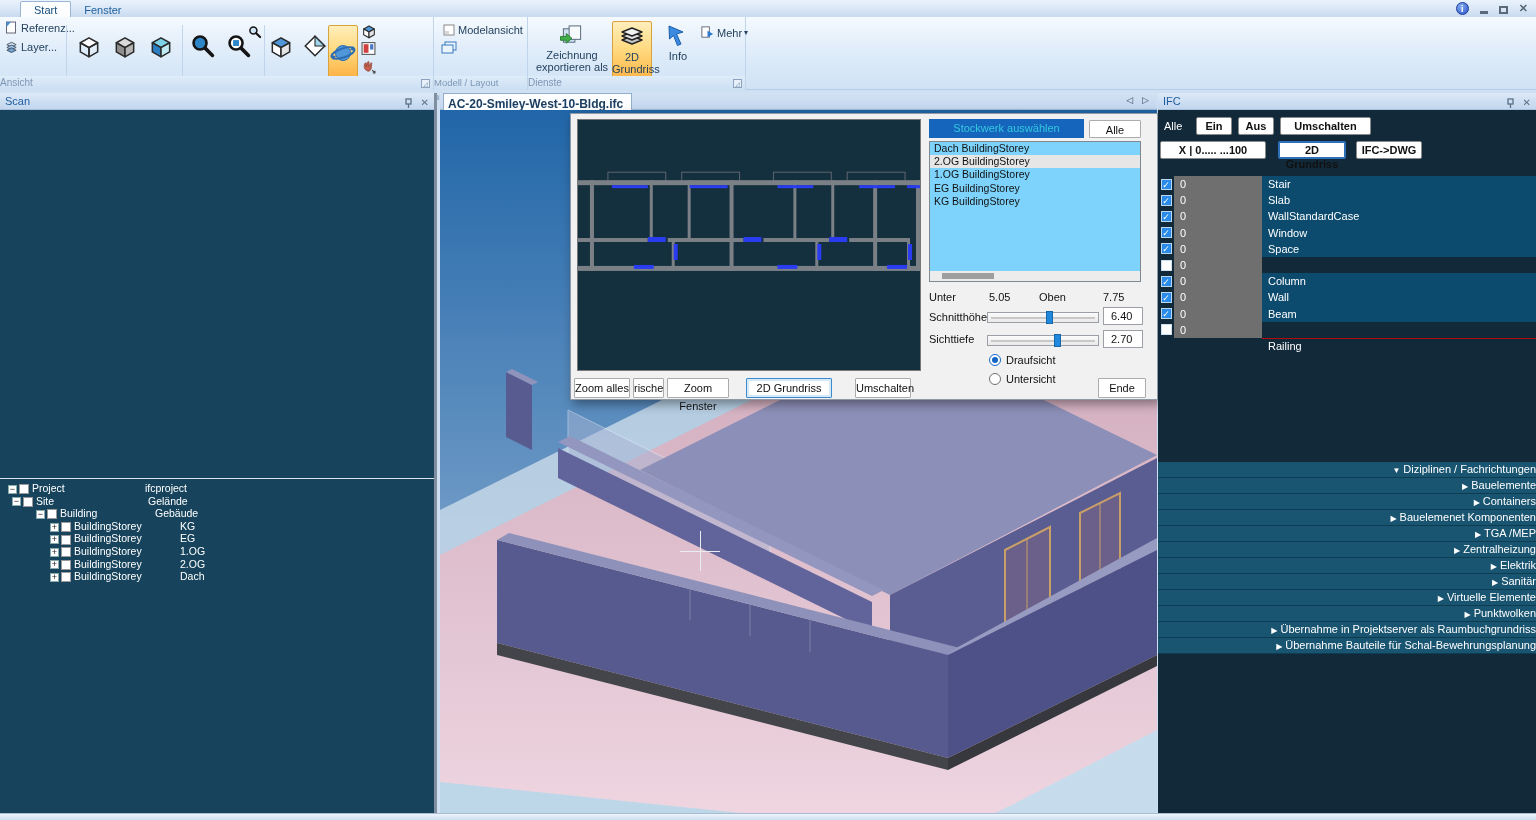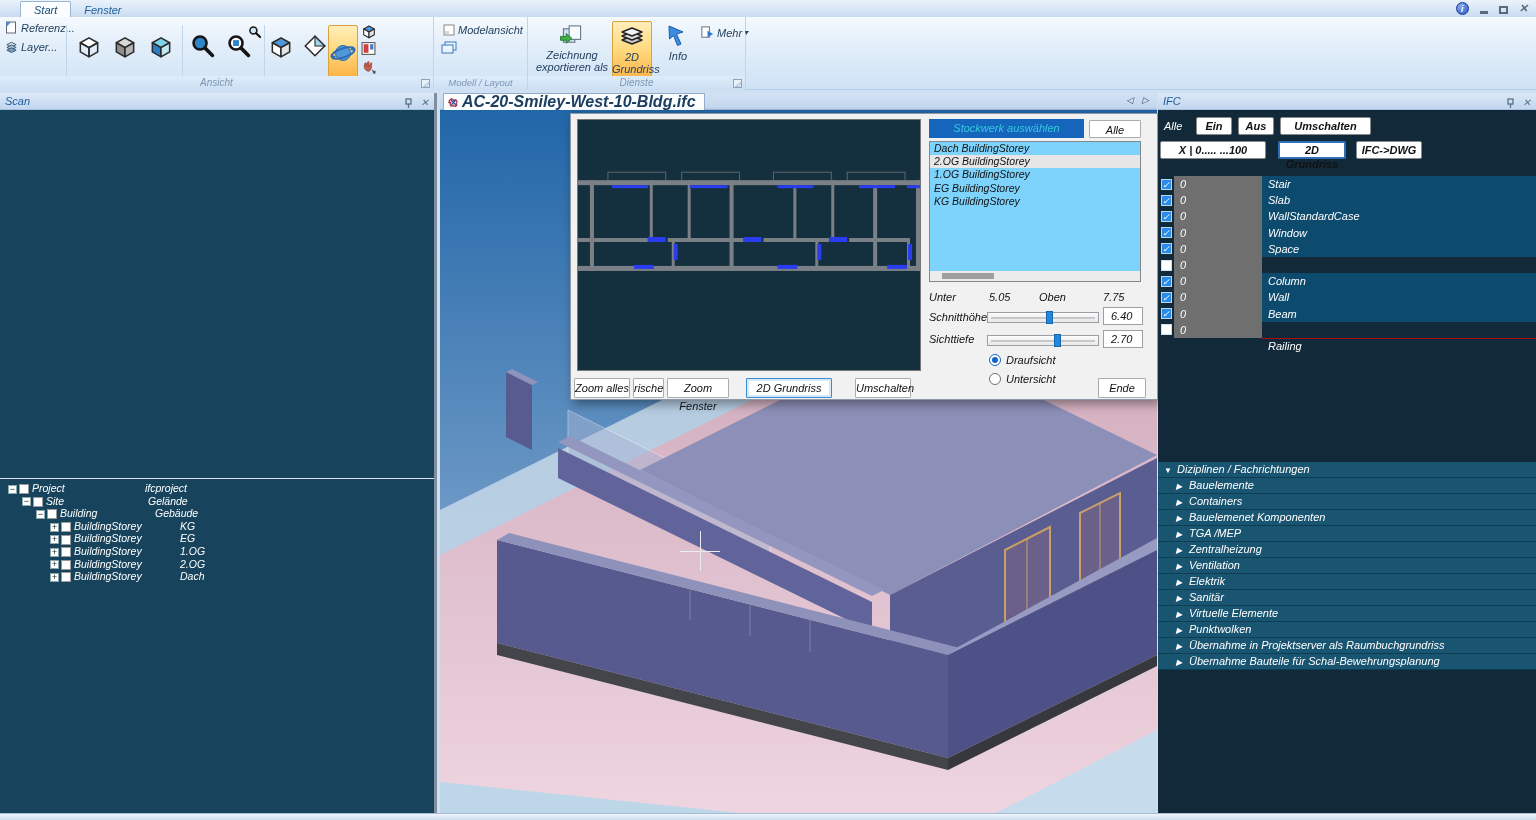--- a/index.html
+++ b/index.html
@@ -1,18 +1,18 @@
 <!DOCTYPE html>
 <html><head>
 <meta charset="utf-8">
 <style>
   * { margin:0; padding:0; box-sizing:border-box; }
   html,body { background:#9fb4c8; }
   #app { position:relative; width:1536px; height:820px; overflow:hidden;
-         font-family:"Liberation Sans", sans-serif; font-size:11px; background:#cfe0f2;font-style:italic; }
+         font-family:"Liberation Sans", sans-serif; font-size:11px; background:#cfe0f2; }
 
   
   .titlebar { position:absolute; left:0; top:0; width:100%; height:17px;
     background:linear-gradient(#eaf3fc,#c9dbf0); display:flex; align-items:flex-end; }
   .rtab { padding:2px 13px 1px; color:#1e5f9e; font-size:11px; cursor:default; }
   .rtab.active { background:#fbfdff; border:1px solid #9ab6d4; border-bottom:none;
     border-radius:2px 2px 0 0; color:#174e7c; }
   .win-controls { position:absolute; right:8px; top:2px; display:flex; gap:11px; align-items:center; }
   .info-circle { width:13px; height:13px; border-radius:50%; color:#fff; font-size:9px;
     font-weight:bold; text-align:center; line-height:13px;
@@ -20,21 +20,21 @@
   .wc-min { width:8px; height:3px; background:#5a6a7a; margin-top:8px; }
   .wc-max { width:9px; height:8px; border:2px solid #5a6a7a; margin-top:3px; }
   .wc-close { color:#5a6a7a; font-size:11px; font-weight:bold; line-height:13px; }
 
   
   .ribbon { position:absolute; left:0; top:17px; width:100%; height:73px;
     background:linear-gradient(#f5fafe 0%, #e2eefa 40%, #cfe2f5 100%);
     border-bottom:1px solid #b6cde7; }
   .rgroup { position:absolute; top:0; height:73px; border-right:1px solid #c0d4ea; }
   .rcaption { position:absolute; left:0; bottom:0; width:100%; height:14px; line-height:14px;
-    text-align:center; color:#7d97b5; font-size:10px;
+    text-align:left; color:#7d97b5; font-size:10px;
     background:linear-gradient(#dfecf9,#cbdff3); }
   .launcher { position:absolute; right:3px; bottom:2px; width:9px; height:9px;
     border:1px solid #8aa4c0; background:#e8f1fa; font-size:6px; line-height:8px;
     text-align:center; color:#5b7a9c; }
   .small-cmd { display:flex; align-items:center; gap:3px; color:#25425f; height:15px; padding-left:3px; }
   .icon-btn { position:absolute; width:30px; height:34px; top:12px; display:flex;
     align-items:center; justify-content:center; border-radius:2px; }
   .icon-btn.orange, .big-btn.orange { background:linear-gradient(#ffeebb,#ffd97e 45%,#fcae3f);
     border:1px solid #d9a23c; }
   .vsep { position:absolute; top:8px; width:1px; height:52px; background:#c0d4ea; }
@@ -58,31 +58,31 @@
   .lp-body { position:absolute; top:17px; left:0; right:0; bottom:0; background:#17445c; }
   .lp-sep { position:absolute; left:0; top:368px; width:100%; height:1px; background:#dde6ee; }
   .ltree { position:absolute; left:0; top:372px; width:100%; }
   .ltree-row { position:relative; height:12.6px; line-height:12.5px; color:#fff; font-size:10.5px; white-space:nowrap; }
   .ltree-row .exp { display:inline-block; width:9px; height:9px; background:#fff; border:1px solid #8aa;
     color:#222; font-size:9px; line-height:7px; text-align:center; vertical-align:middle; margin-right:2px; }
   .ltree-row .cb { display:inline-block; width:10px; height:10px; background:#fff; border:1px solid #999;
     vertical-align:middle; margin-right:3px; }
   .ltree-row .val { position:absolute; top:0; }
   .lv0 { padding-left:8px; }  .lv0 .val { left:145px; }
-  .lv1 { padding-left:22px; } .lv1 .val { left:148px; }
+  .lv1 { padding-left:12px; } .lv1 .val { left:148px; }
   .lv2 { padding-left:36px; } .lv2 .val { left:155px; }
   .lv3 { padding-left:50px; } .lv3 .val { left:180px; }
 
   
   .center { position:absolute; left:440px; top:93px; width:717px; height:720px; }
   .tabbar { position:absolute; left:0; top:0; width:100%; height:17px;
     background:linear-gradient(#d3e2f4,#c2d6ee); border-bottom:1px solid #9fb8d6; }
   .doc-tab { position:absolute; left:3px; top:0; height:17px; background:#fbfdff;
     border:1px solid #93aecd; border-bottom:none; display:flex; align-items:center; gap:3px;
-    padding:0 8px 0 4px; color:#1c3e60; font-weight:bold; font-size:16px; }
+    padding:0 8px 0 4px; color:#1c3e60; font-weight:bold; font-size:12px;flex-direction:column; }
   .tab-nav { position:absolute; right:8px; top:2px; display:flex; gap:9px; color:#3a4a5c; font-size:9px; }
   .viewport { position:absolute; left:0; top:17px; width:717px; height:703px; background:#1d4a5f; }
 
   
   .dialog { position:absolute; left:130px; top:3px; width:588px; height:287px; background:#f1f1f1;
     border:1px solid #8f9aa6; box-shadow:3px 4px 10px rgba(0,0,0,.4); font-size:11px; color:#111; }
   .preview { position:absolute; left:6px; top:5px; width:344px; height:252px; background:#14303f;
     border:1px solid #777; }
   .dbtn { position:absolute; height:20px; background:#fff; border:1px solid #acacac; border-radius:1px;
     text-align:center; line-height:18px; color:#111; }
@@ -118,21 +118,21 @@
   .cat-list { position:absolute; left:0; top:66px; width:100%; }
   .cat-row { display:flex; height:16.2px; align-items:stretch; }
   .cat-cb { width:16px; display:flex; align-items:center; justify-content:center; }
   .cat-cb .box { width:11px; height:11px; border:1px solid #cfe0ee; background:#fff; font-size:9px;
     line-height:10px; text-align:center; color:#fff; }
   .cat-row.checked .box { background:#2a8ce8; border-color:#bcd8f0; }
   .cat-count { width:88px; background:#6f6f6f; color:#fff; line-height:16px; padding-left:6px; }
   .cat-name { flex:1; color:#fff; line-height:16px; padding-left:6px; }
   .cat-row.on .cat-name { background:#0c4a6e; }
   .cat-row.off .cat-name { background:#b30b0b;margin-top:16px; }
-  .rtree { position:absolute; left:0; top:352px; width:100%; }
+  .rtree { position:absolute; left:0; top:352px; width:100%;text-align:right; }
   .rtree-row { height:16px; line-height:15px; color:#fff; background:#195470;
     border-bottom:1px solid #0d3d52; white-space:nowrap; overflow:hidden; }
   .rtree-row .tri { display:inline-block; width:10px; font-size:8px; margin-right:3px; }
   .rtree-row.tl0 { padding-left:6px; }
   .rtree-row.tl1 { padding-left:18px; }
 
   .crosshair-v { position:absolute; width:1px; height:40px; background:#e9edf2; }
   .crosshair-h { position:absolute; width:40px; height:1px; background:#e9edf2; }
 </style>
 </head>
@@ -614,21 +614,20 @@
           </div>
       </div>
 
       <div class="rtree">
         <div class="rtree-row tl0"><span class="tri">▼</span><span>Diziplinen / Fachrichtungen</span></div>
         <div class="rtree-row tl1"><span class="tri">▶</span><span>Bauelemente</span></div>
         <div class="rtree-row tl1"><span class="tri">▶</span><span>Containers</span></div>
         <div class="rtree-row tl1"><span class="tri">▶</span><span>Bauelemenet Komponenten</span></div>
         <div class="rtree-row tl1"><span class="tri">▶</span><span>TGA /MEP</span></div>
         <div class="rtree-row tl1"><span class="tri">▶</span><span>Zentralheizung</span></div>
-        <div class="rtree-row tl1"><span class="tri">▶</span><span>Ventilation</span></div>
         <div class="rtree-row tl1"><span class="tri">▶</span><span>Elektrik</span></div>
         <div class="rtree-row tl1"><span class="tri">▶</span><span>Sanitär</span></div>
         <div class="rtree-row tl1"><span class="tri">▶</span><span>Virtuelle Elemente</span></div>
         <div class="rtree-row tl1"><span class="tri">▶</span><span>Punktwolken</span></div>
         <div class="rtree-row tl1"><span class="tri">▶</span><span>Übernahme in Projektserver als Raumbuchgrundriss</span></div>
         <div class="rtree-row tl1"><span class="tri">▶</span><span>Übernahme Bauteile für Schal-Bewehrungsplanung</span></div>
       </div>
     </div>
   </div>
 

